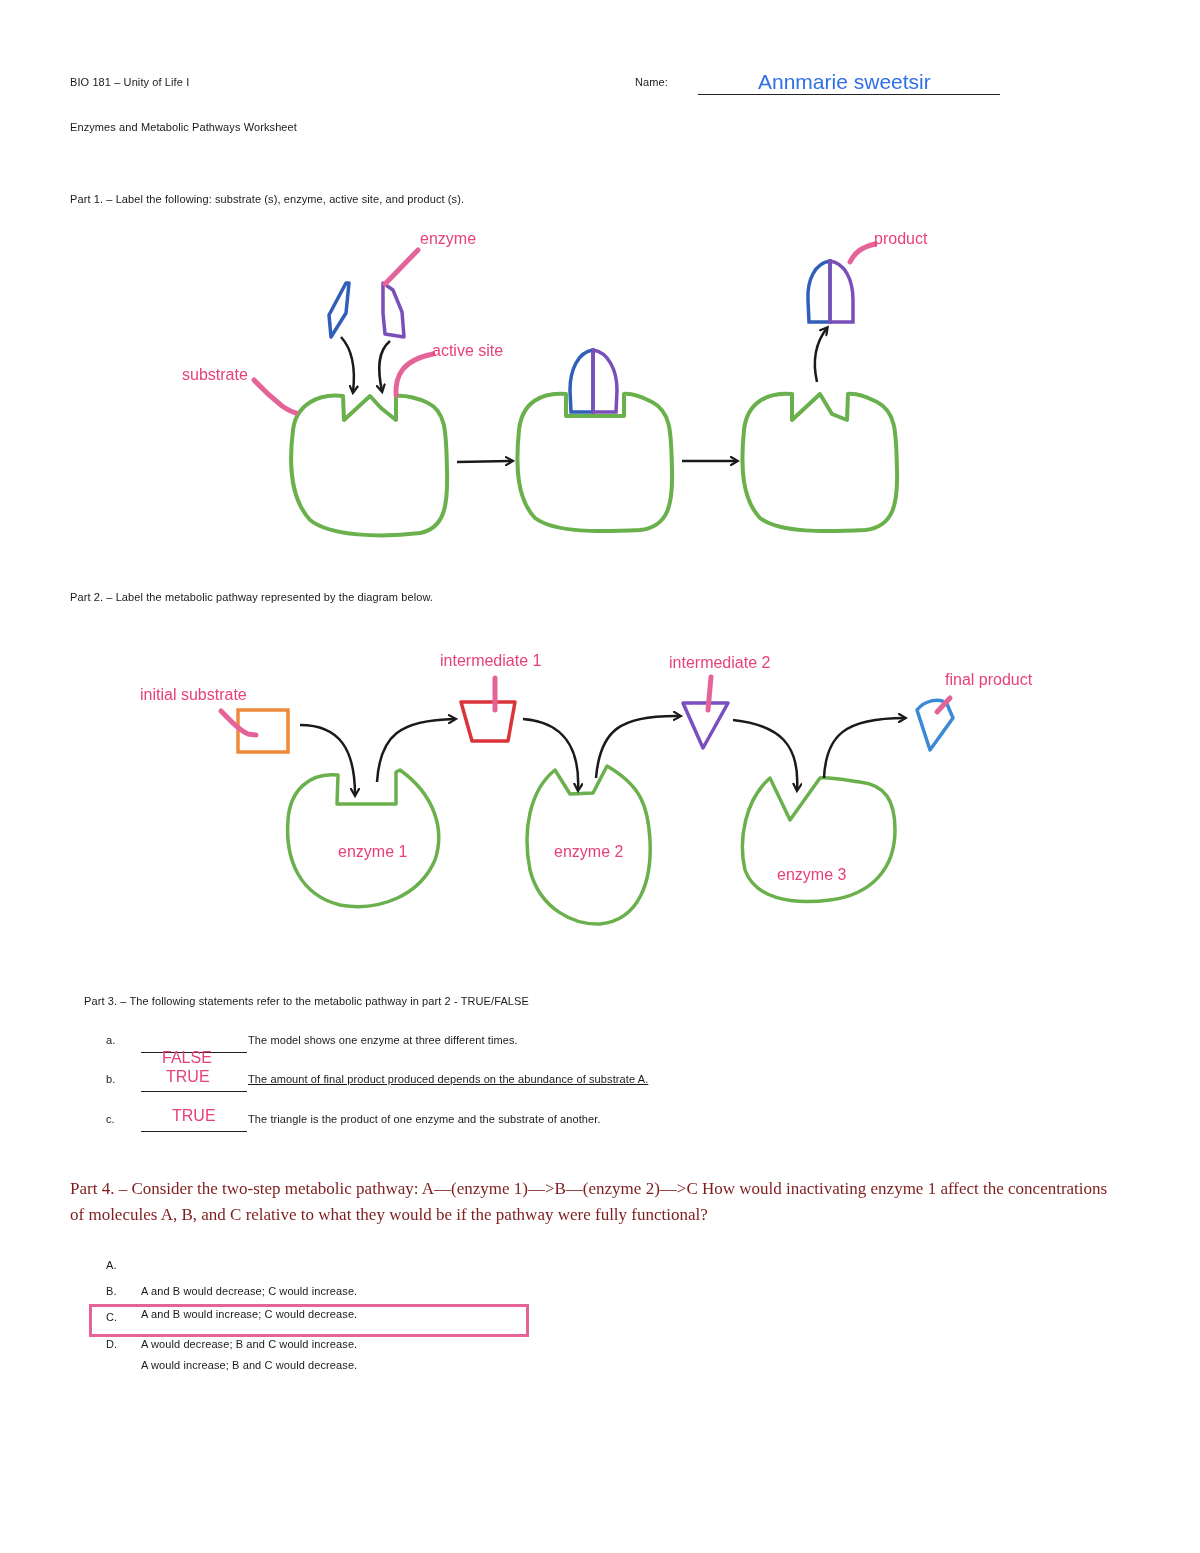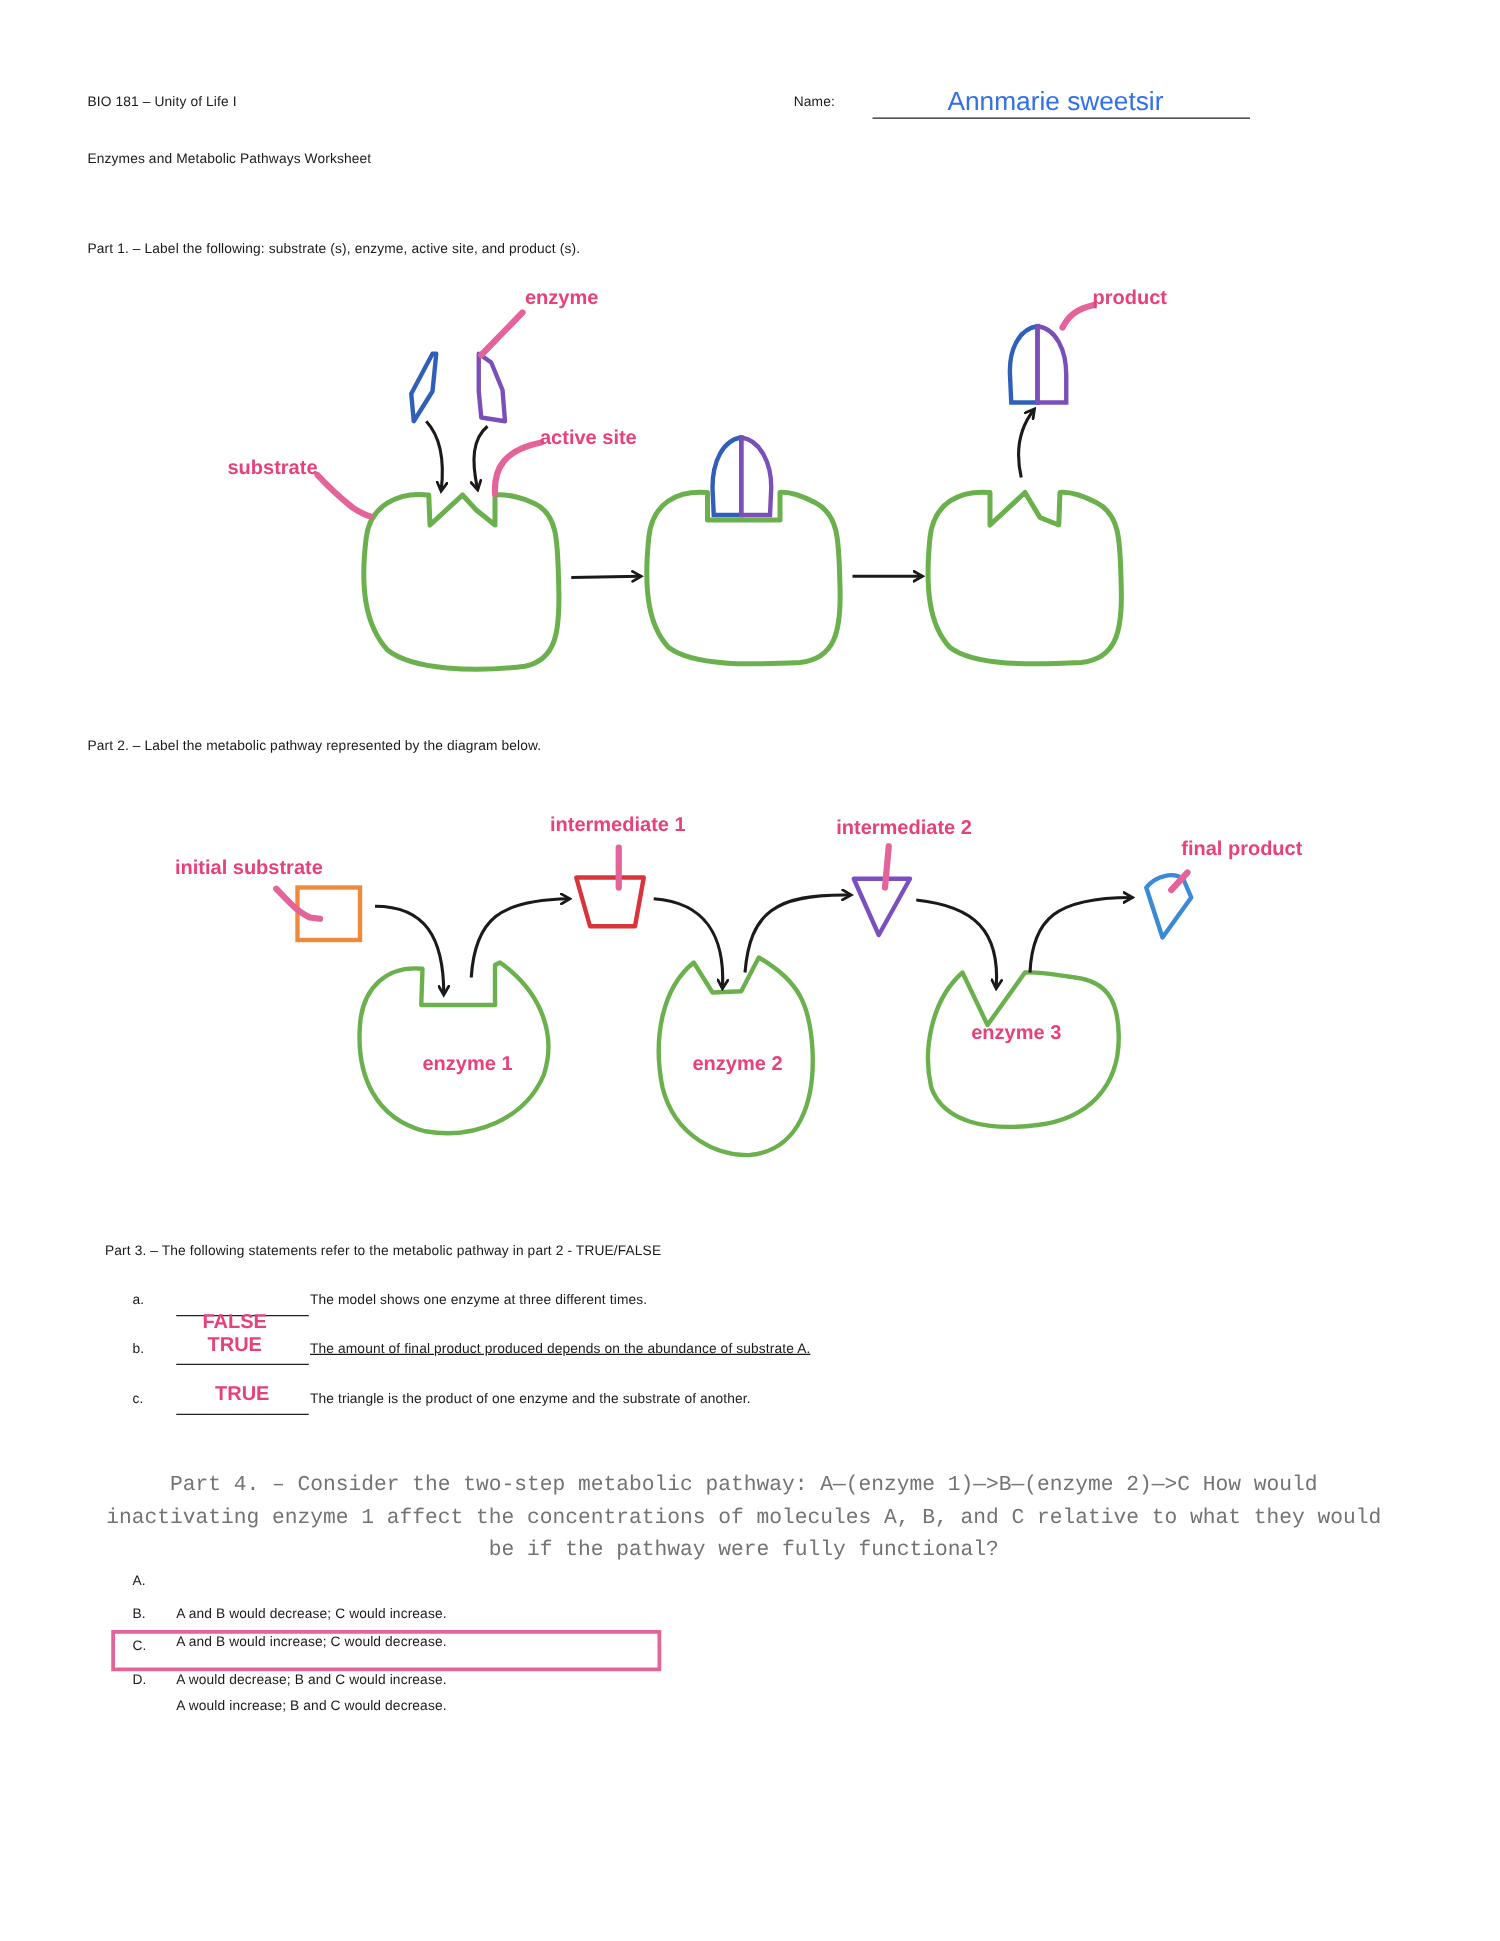--- a/index.html
+++ b/index.html
@@ -1,26 +1,26 @@
 <!DOCTYPE html>
 <html><head>
 <meta charset="utf-8">
 <style>
   html, body { margin:0; padding:0; background:#ffffff; }
   body { width:1200px; height:1553px; position:relative; overflow:hidden;
          font-family:"Liberation Sans", sans-serif; color:#111; }
   .txt { position:absolute; font-family:"Liberation Sans", sans-serif; font-size:11px;
          color:#1a1a1a; white-space:nowrap; letter-spacing:0.1px; }
   .ink { position:absolute; font-family:"Liberation Sans", sans-serif; white-space:nowrap; }
-  .pink { color:#e8407a; font-size:16px;font-weight:bold; }
+  .pink { color:#e8407a; font-size:16px; }
   .blue { color:#2f6fe8; font-size:21px; }
   .blank { position:absolute; border-bottom:1.5px solid #222; height:0; }
   svg.diagram { position:absolute; left:0; top:0; }
-  .para { position:absolute; font-family:Liberation Mono, monospace; font-size:17px;
-          color:#737373; line-height:26px; width:1050px;text-align:center; }
+  .para { position:absolute; font-family:Liberation Serif, serif; font-size:17px;
+          color:#7f1d1d; line-height:26px; width:1050px; }
   .answer-box { position:absolute; border:3px solid #e4649a; }
 </style>
 </head>
 <body>
 
 <div class="txt" style="left:70px; top:76px;">BIO 181 – Unity of Life I</div>
 <div class="txt" style="left:635px; top:76px;">Name:</div>
 <div class="blank" style="left:698px; top:94px; width:302px;"></div>
 <div class="ink blue" style="left:758px; top:70px;">Annmarie sweetsir</div>
 <div class="txt" style="left:70px; top:121px;">Enzymes and Metabolic Pathways Worksheet</div>
@@ -97,21 +97,21 @@
 <div class="ink pink" style="left:182px; top:366px;">substrate</div>
 <div class="ink pink" style="left:874px; top:230px;">product</div>
 
 <div class="txt" style="left:70px; top:591px;">Part 2. – Label the metabolic pathway represented by the diagram below.</div>
 <div class="ink pink" style="left:140px; top:686px;">initial substrate</div>
 <div class="ink pink" style="left:440px; top:652px;">intermediate 1</div>
 <div class="ink pink" style="left:669px; top:654px;">intermediate 2</div>
 <div class="ink pink" style="left:945px; top:671px;">final product</div>
 <div class="ink pink" style="left:338px; top:843px;">enzyme 1</div>
 <div class="ink pink" style="left:554px; top:843px;">enzyme 2</div>
-<div class="ink pink" style="left:777px; top:818px;">enzyme 3</div>
+<div class="ink pink" style="left:777px; top:866px;">enzyme 3</div>
 
 <div class="txt" style="left:84px; top:995px;">Part 3. – The following statements refer to the metabolic pathway in part 2 - TRUE/FALSE</div>
 
 <div>
   <div class="txt" style="left:106px; top:1034px;">a.</div>
   <div class="blank" style="left:141px; top:1052px; width:106px;"></div>
   <div class="ink pink" style="left:162px; top:1029px;margin-top:20px;">FALSE</div>
   <div class="txt" style="left:248px; top:1034px;">The model shows one enzyme at three different times.</div>
 </div>
 <div>

